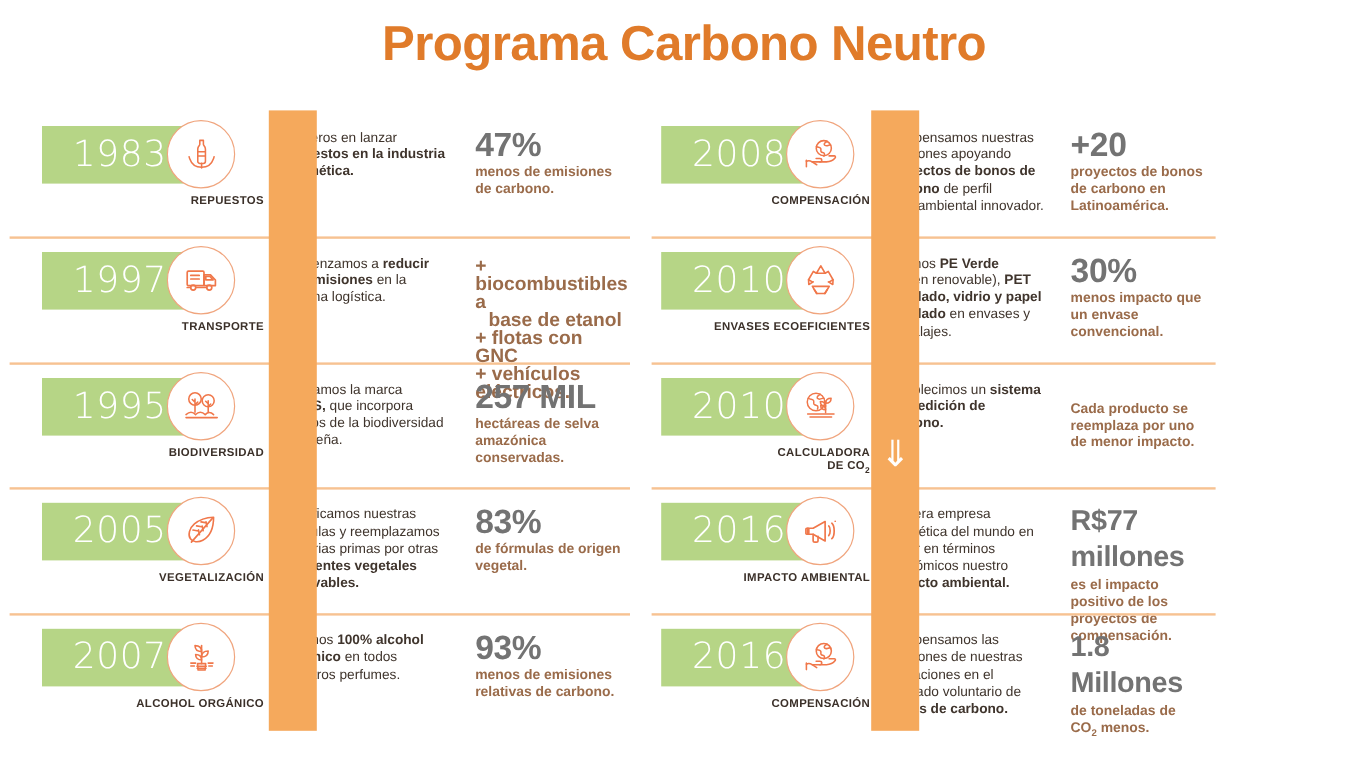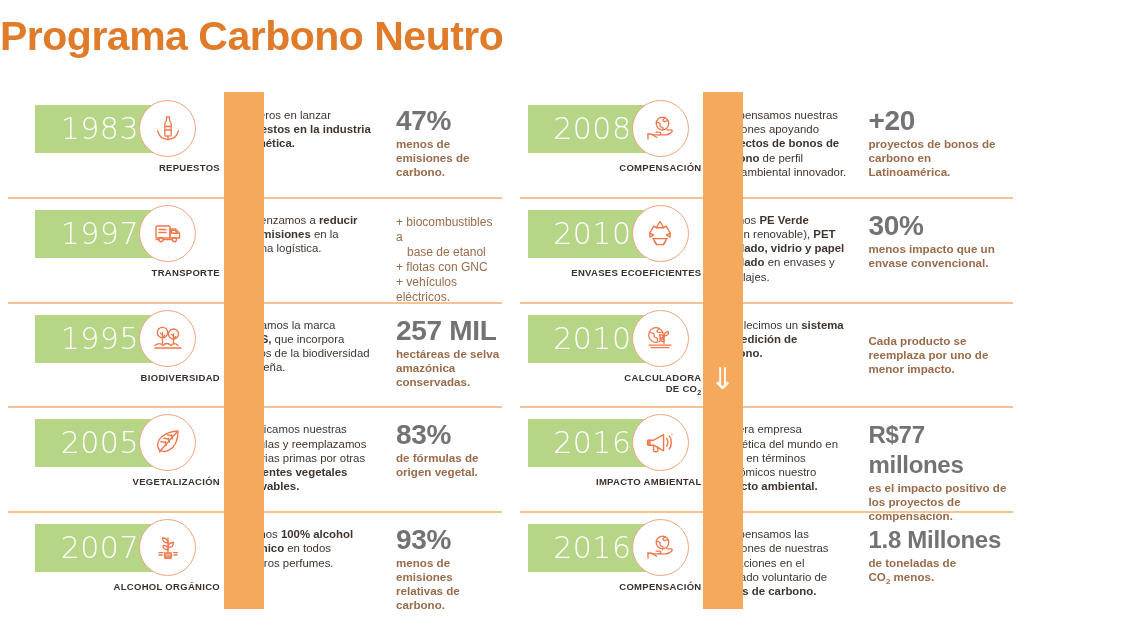--- a/index.html
+++ b/index.html
@@ -11,21 +11,21 @@
     width: 1140px;
     height: 638px;
     font-family: "Liberation Sans", sans-serif;
     color: #6b4a33;
     overflow: hidden;
     position: relative;
   }
 
   
   .title {
-    text-align: left;
+    text-align: center;
     font-size: 41px;
     font-weight: bold;
     color: #e07b2a;
     letter-spacing: -0.5px;
     padding-top: 14px;
     line-height: 1.1;
     font-family: "Liberation Sans Narrow", "Liberation Sans", sans-serif;
   }
 
   
@@ -185,23 +185,23 @@
   .stat-big.small { font-size: 24px; }
   .stat-sub {
     font-size: 11.6px;
     line-height: 14px;
     font-weight: bold;
     color: #9a6b4a;
     margin-top: 1px;
   }
   .stat-sub sub { font-size: 8px; }
   .stat-list {
-    font-size: 12px;
+    font-size: 16px;
     line-height: 15px;
-    font-weight: normal;
+    font-weight: bold;
     color: #9a6b4a;
     padding-top: 4px;
   }
   .stat-list .indent { padding-left: 11px; }
 
   
   .column.left  .desc-cell { flex: 0 0 156px; width: 156px; padding-left: 12px; }
   .column.left  .stat-cell { padding-left: 16px; }
   .column.right .desc-cell { flex: 0 0 152px; width: 152px; padding-left: 12px; }
   .column.right .stat-cell { padding-left: 14px; }

